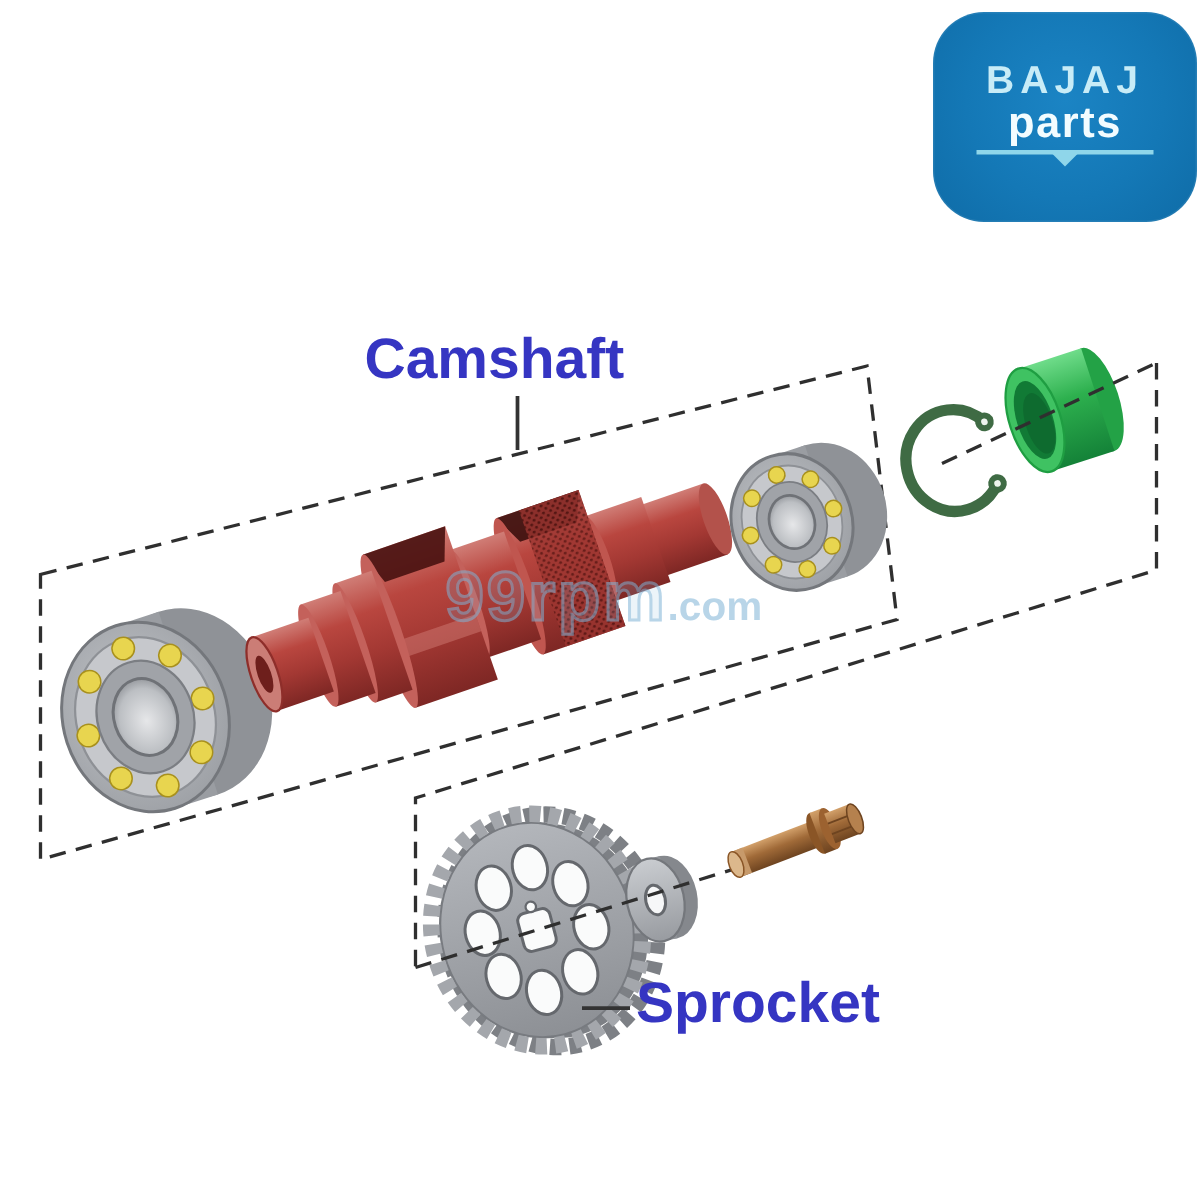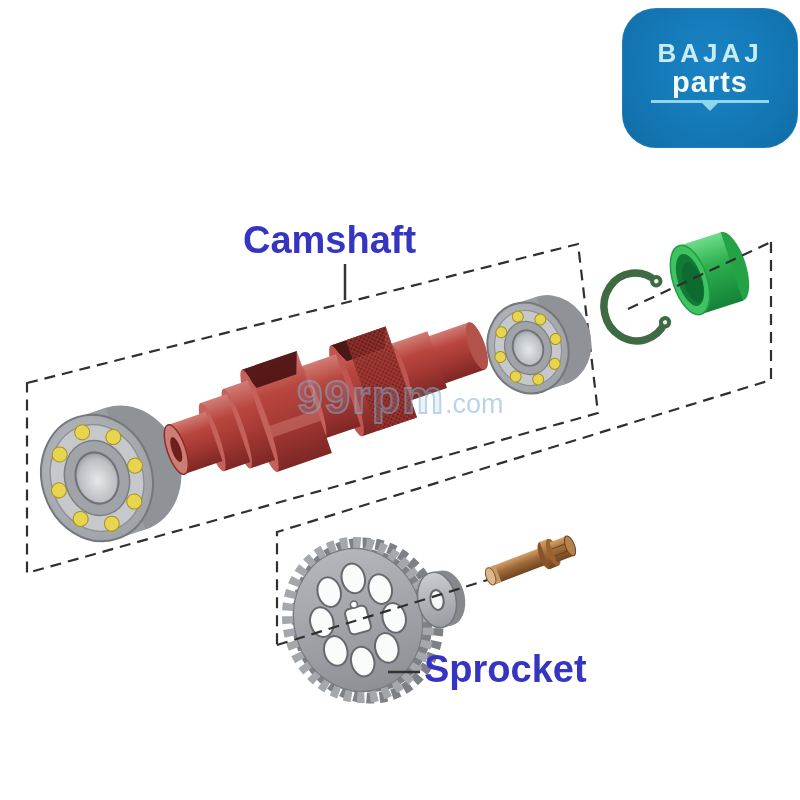--- a/index.html
+++ b/index.html
@@ -20,21 +20,21 @@
 
   
   .part-label{position:absolute;font-size:38px;font-weight:bold;color:#3535c2;white-space:nowrap;}
   .label-camshaft{left:243px;top:219px;}
   .label-sprocket{left:424px;top:648px;}
 
   
   .watermark{position:absolute;left:297px;top:370px;display:flex;align-items:baseline;opacity:0.55;}
   .wm-main{font-size:46px;font-weight:bold;letter-spacing:2px;color:rgba(138,186,219,0.30);
            -webkit-text-stroke:2px #7fb3d6;}
-  .wm-suffix{font-size:27px;font-weight:normal;color:#7fb3d6;}
+  .wm-suffix{font-size:27px;font-weight:bold;color:#7fb3d6;}
 </style>
 </head>
 <body>
 
 <div class="stage">
 
   <svg class="diagram" width="800" height="800" viewBox="0 0 800 800">
     <defs>
       <radialGradient id="faceGrad" cx="45%" cy="42%" r="65%">
         <stop offset="0%" stop-color="#c2c5c9"></stop>

